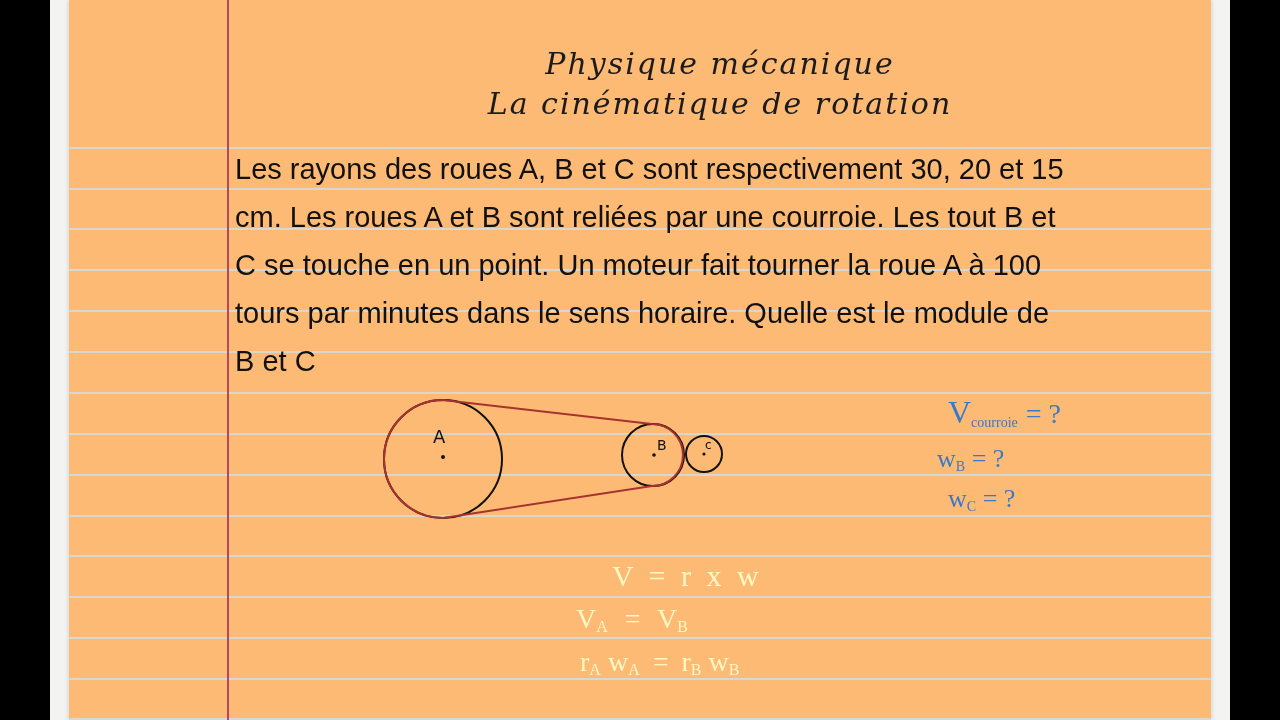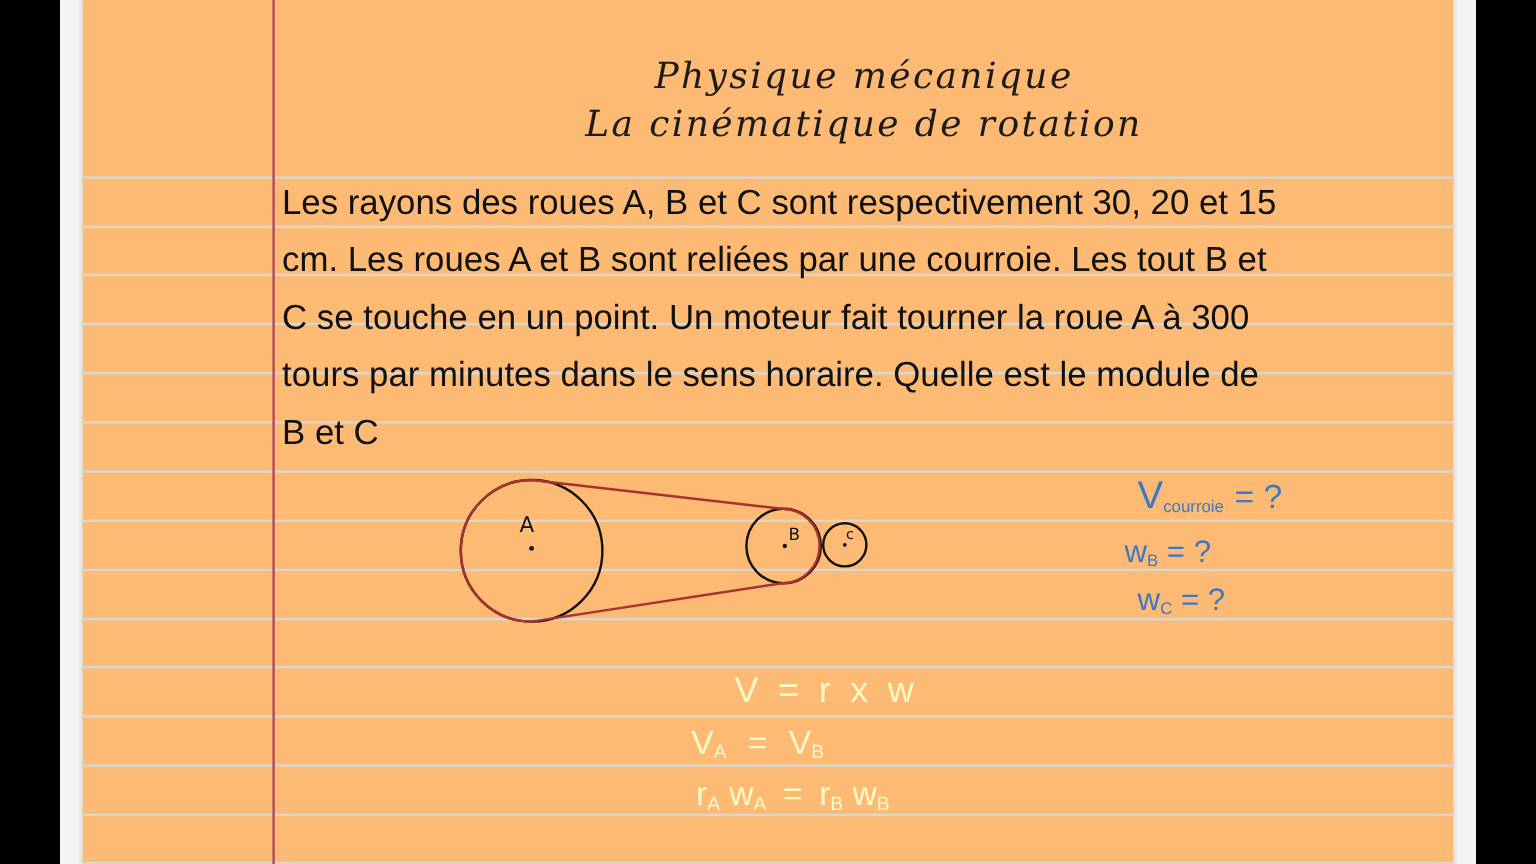--- a/index.html
+++ b/index.html
@@ -19,21 +19,21 @@
   }
   .title.l1 { top:46px; left:80px; }
   .title.l2 { top:86px; left:80px; }
   .problem {
     position:absolute; left:166px; top:150px; width:960px;
     font-family:"Liberation Sans", sans-serif; font-size:29px; line-height:39.2px;
     color:#111;
   }
   .problem .line { display:block; white-space:nowrap; height:48px; }
   svg.diagram { position:absolute; left:0; top:0; }
-  .hand { position:absolute; font-family:Liberation Sans, sans-serif; }
+  .hand { position:absolute; font-family:Liberation Serif, serif; }
   .blue { color:#3b78c9; }
   .green { color:#fef9c3; }
   .sub { font-size:0.5em; vertical-align:-0.25em; }
 </style>
 </head>
 <body>
 
 <div class="page-shadow"></div>
 
 <div class="paper">
@@ -53,21 +53,21 @@
   <div class="rule" style="top:678px"></div>
   <div class="rule" style="top:718px"></div>
   <div class="margin-line"></div>
 
   <div class="title l1">Physique mécanique</div>
   <div class="title l2">La cinématique de rotation</div>
 
   <div class="problem">
     <span class="line">Les rayons des roues A, B et C sont respectivement 30, 20 et 15</span>
     <span class="line">cm. Les roues A et B sont reliées par une courroie. Les tout B et</span>
-    <span class="line">C se touche en un point. Un moteur fait tourner la roue A à 300</span>
+    <span class="line">C se touche en un point. Un moteur fait tourner la roue A à 100</span>
     <span class="line">tours par minutes dans le sens horaire. Quelle est le module de</span>
     <span class="line">B et C</span>
   </div>
 </div>
 
 <svg class="diagram" width="1280" height="720">
   <g>
     <circle cx="443" cy="459" r="59" fill="none" stroke="#111" stroke-width="2"></circle>
     <circle cx="443" cy="457" r="2" fill="#111"></circle>
   </g>

